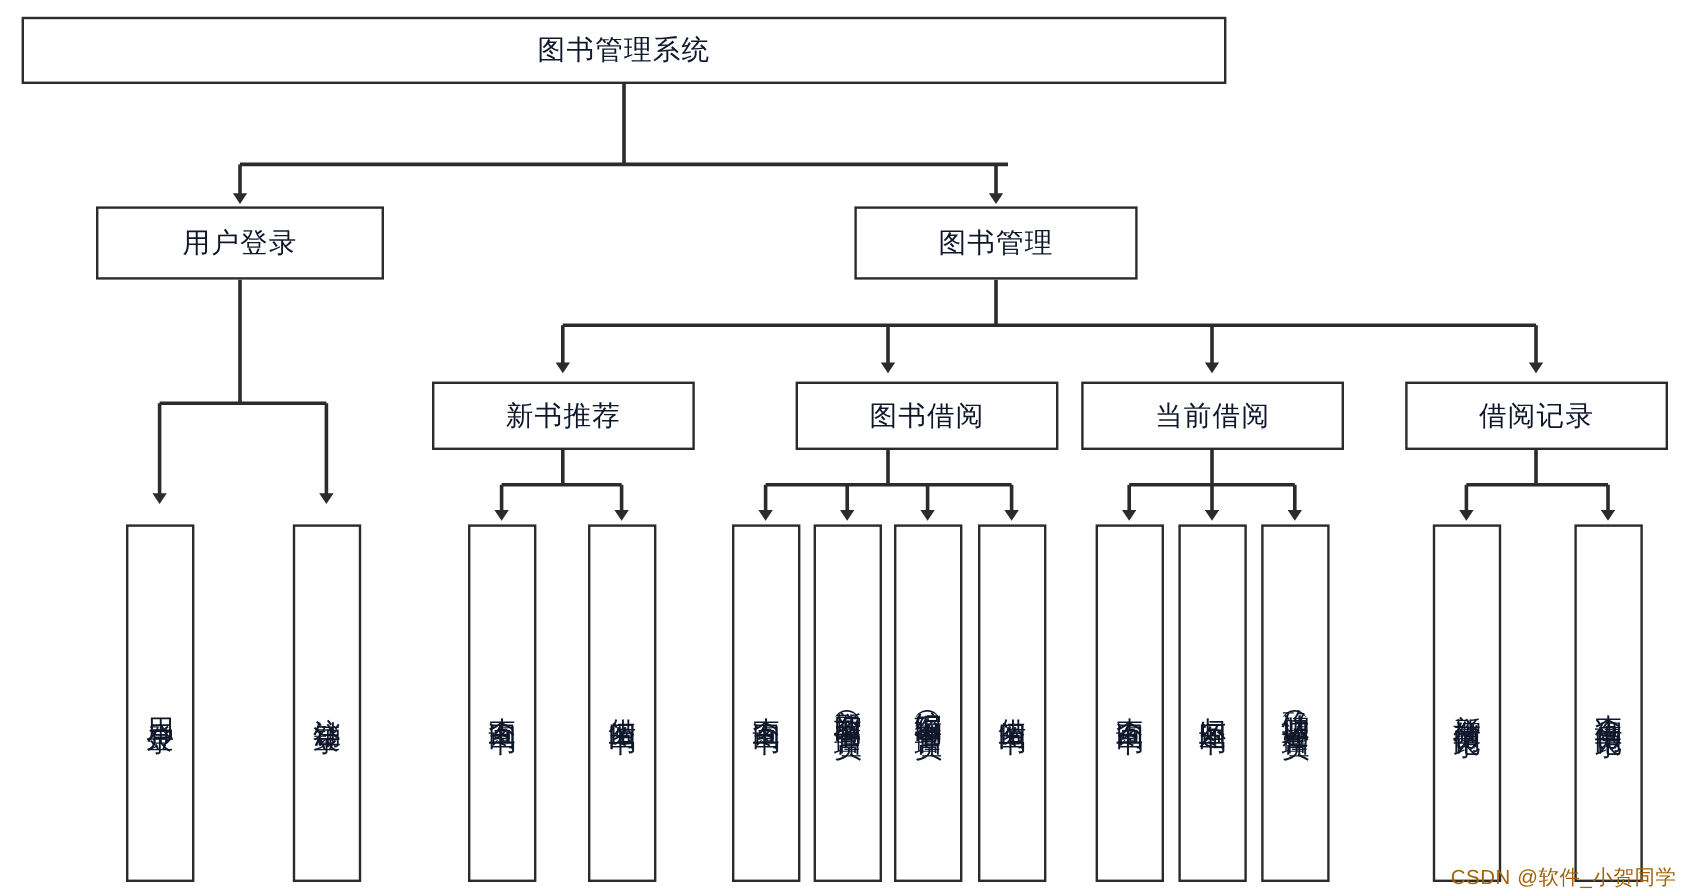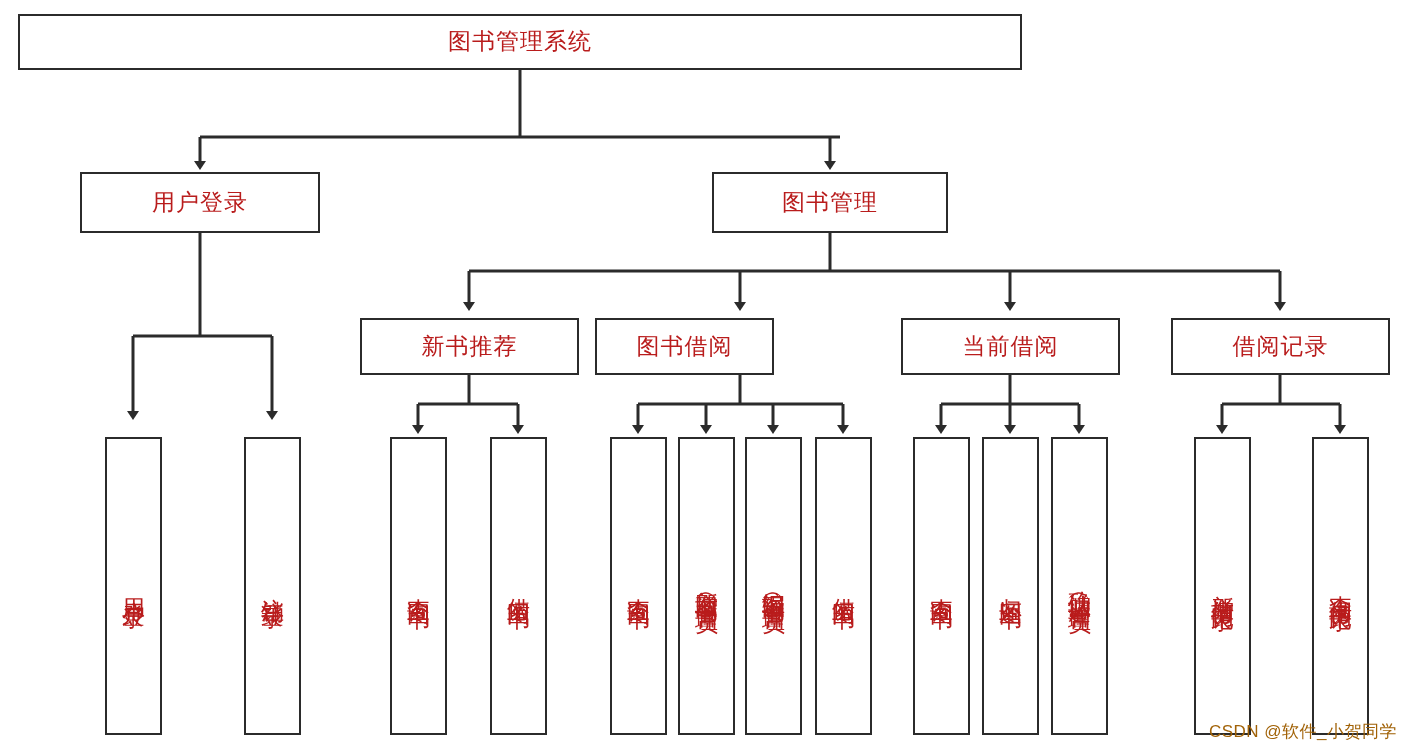--- a/index.html
+++ b/index.html
@@ -27,21 +27,21 @@
     pointer-events: none;
   }
   .node {
     position: absolute;
     box-sizing: border-box;
     border: 2px solid #2b2b2b;
     background: #ffffff;
     display: flex;
     align-items: center;
     justify-content: center;
-    color: #b91c1c;
+    color: #0f172a;
   }
   .node-h {
     font-size: 23px;
     letter-spacing: 1px;
     line-height: 1.2;
     white-space: nowrap;
   }
   .node-v {
     writing-mode: vertical-rl;
     text-orientation: upright;
@@ -130,21 +130,21 @@
   <div class="node node-h" style="left:80px; top:172px; width:240px; height:61px;">
     <span>用户登录</span>
   </div>
   <div class="node node-h" style="left:360px; top:318px; width:219px; height:57px;">
     <span>新书推荐</span>
   </div>
 
   <div class="node node-h" style="left:712px; top:172px; width:236px; height:61px;">
     <span>图书管理</span>
   </div>
-  <div class="node node-h" style="left:595px; top:318px; width:179px; height:57px;text-align:right;">
+  <div class="node node-h" style="left:663px; top:318px; width:219px; height:57px;text-align:right;">
     <span>图书借阅</span>
   </div>
   <div class="node node-h" style="left:1171px; top:318px; width:219px; height:57px;">
     <span>借阅记录</span>
   </div>
   <div class="node node-h" style="left:901px; top:318px; width:219px; height:57px;">
     <span>当前借阅</span>
   </div>
 
   <div class="node node-v" style="left:105px; top:437px; width:57px; height:298px;">

